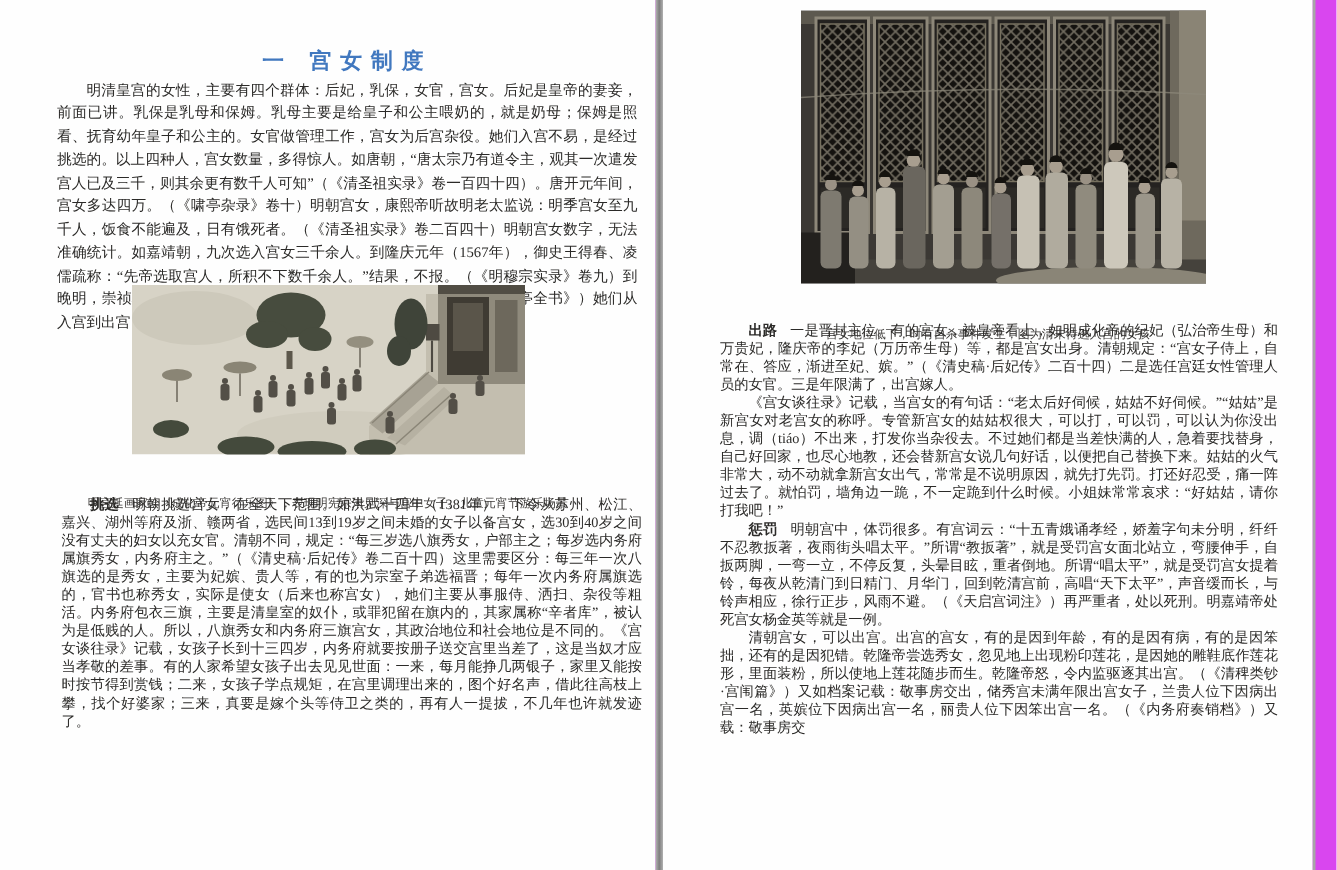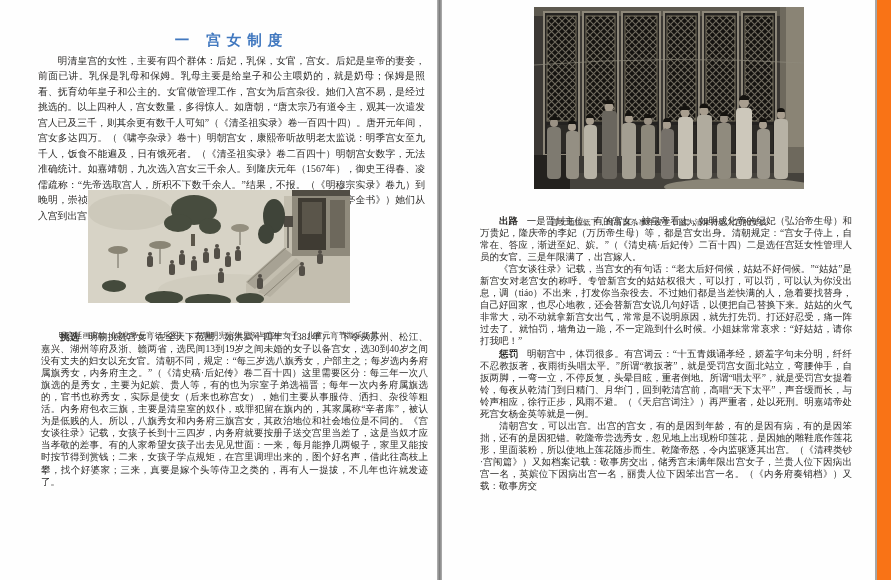--- a/index.html
+++ b/index.html
@@ -1,16 +1,16 @@
 <!DOCTYPE html>
 <html><head>
 <meta charset="utf-8">
 <style>
   html,body{margin:0;padding:0;background:#ffffff;}
-  #spread{position:relative;width:891px;height:580px;background:#f97316;overflow:hidden;
+  #spread{position:relative;width:891px;height:580px;background:#d946ef;overflow:hidden;
           font-family:"Liberation Serif","DejaVu Serif",serif;color:#2b2a28;}
   .page{position:absolute;top:0;height:580px;background:#fefefe;}
   #left-page{left:0;width:437px;}
   #right-page{left:442px;width:433px;}
   .seam{position:absolute;top:0;height:580px;background:#8f8f8f;}
   #center-seam{left:437px;width:5px;background:linear-gradient(90deg,#b5b5b5,#7e7e7e,#b0b0b0);}
   #right-edge{left:875px;width:2px;background:#a6a6a6;}
   h1.chapter{position:absolute;top:31px;left:38px;width:387px;margin:0;text-align:center;
              font-size:14.5px;font-weight:bold;color:#4178bf;}
   h1.chapter .num{letter-spacing:0;}

